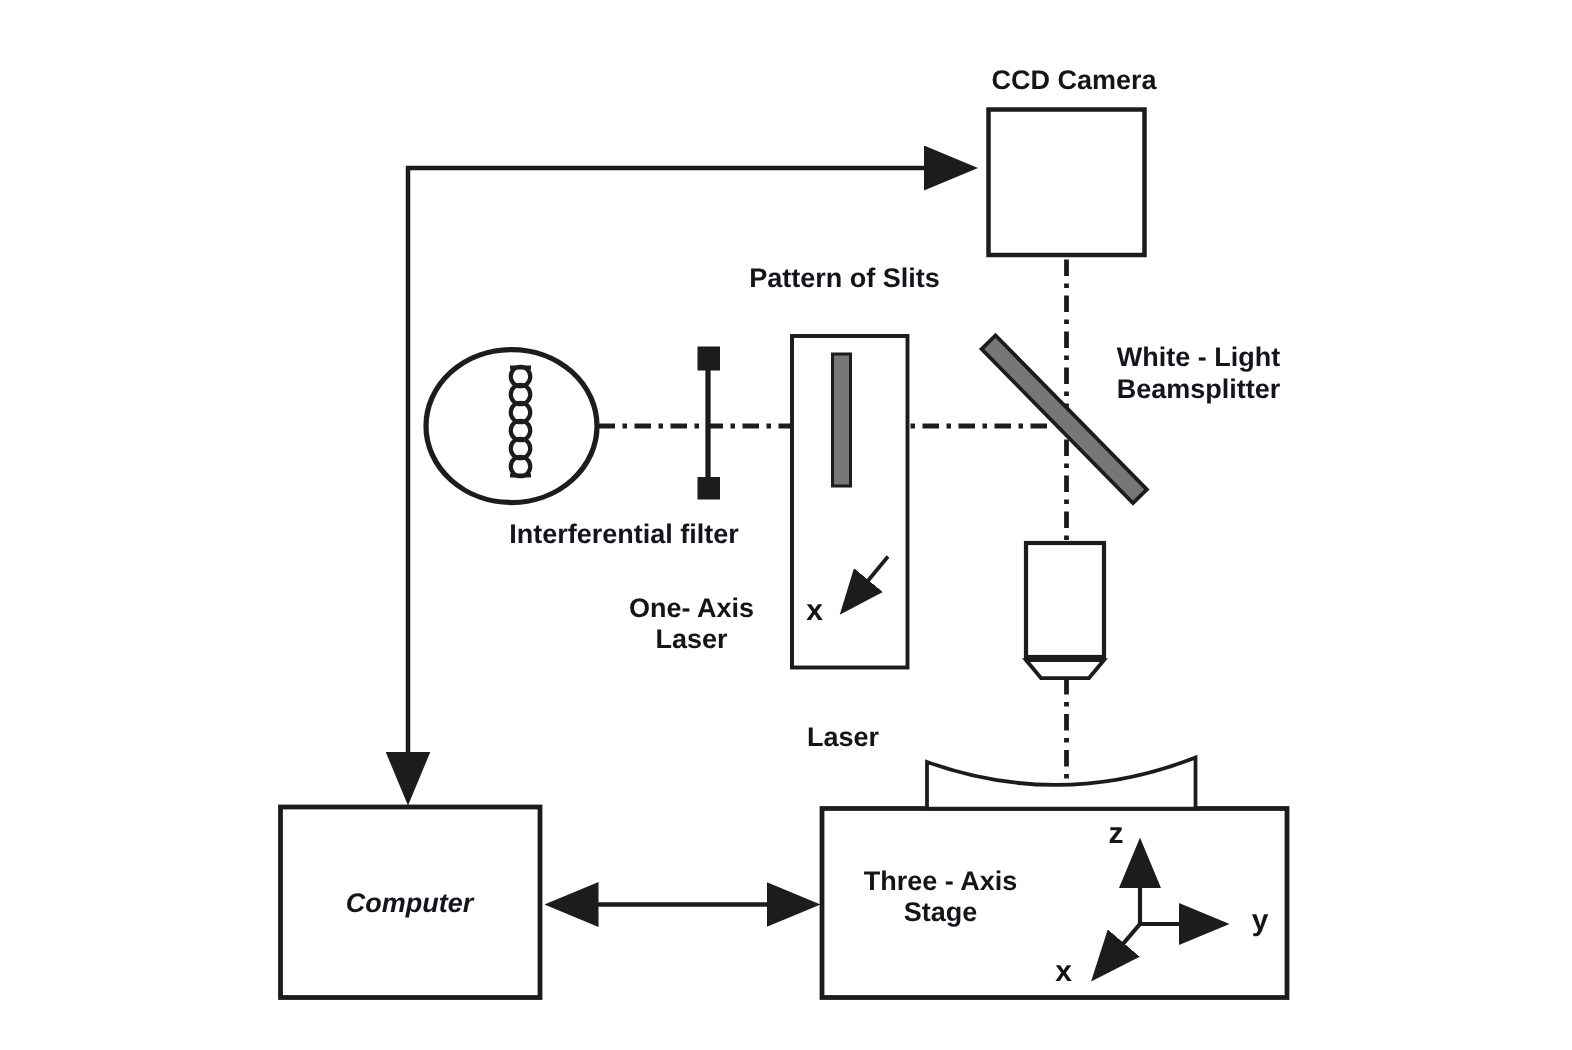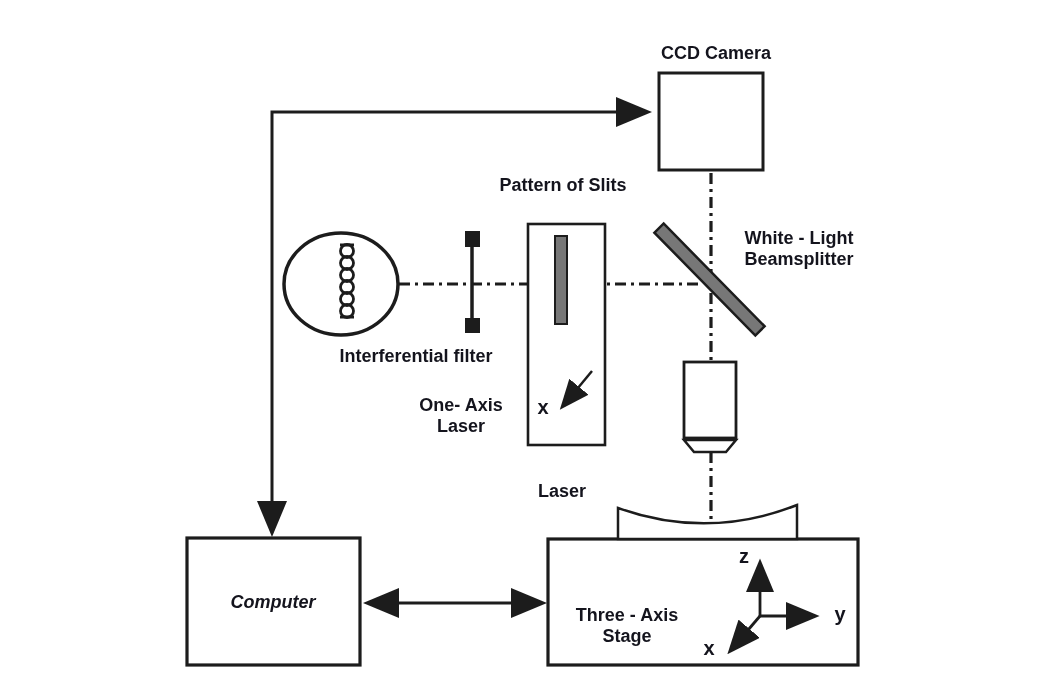--- a/index.html
+++ b/index.html
@@ -127,21 +127,21 @@
 Beamsplitter</div>
 
   <div class="label" style="left:416px;top:346px;">Interferential filter</div>
 
   <div class="label" style="left:461px;top:395px;">One- Axis
 Laser</div>
 
 
   <div class="label" style="left:562px;top:481px;">Laser</div>
 
-  <div class="label" style="left:627px;top:577px;margin-top:28px;">Three - Axis
+  <div class="label" style="left:627px;top:577px;">Three - Axis
 Stage</div>
 
   <div class="label" style="left:273px;top:592px;font-style:italic;">Computer</div>
 
   <div class="label axis-letter" style="left:543px;top:397px;">x</div>
 
   <div class="label axis-letter" style="left:744px;top:546px;">z</div>
 
   <div class="label axis-letter" style="left:840px;top:604px;">y</div>
 

